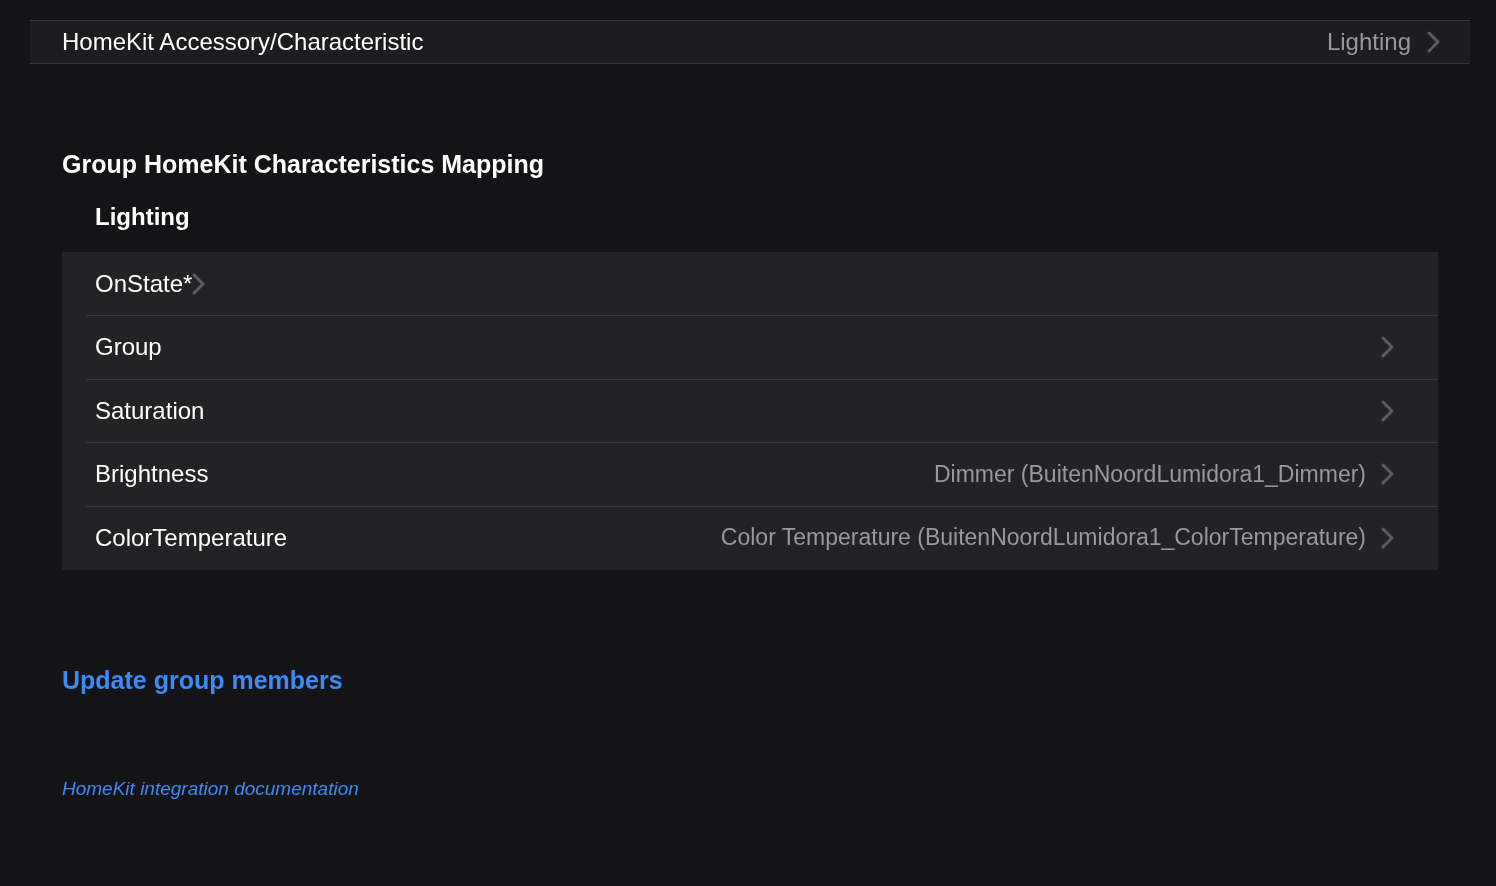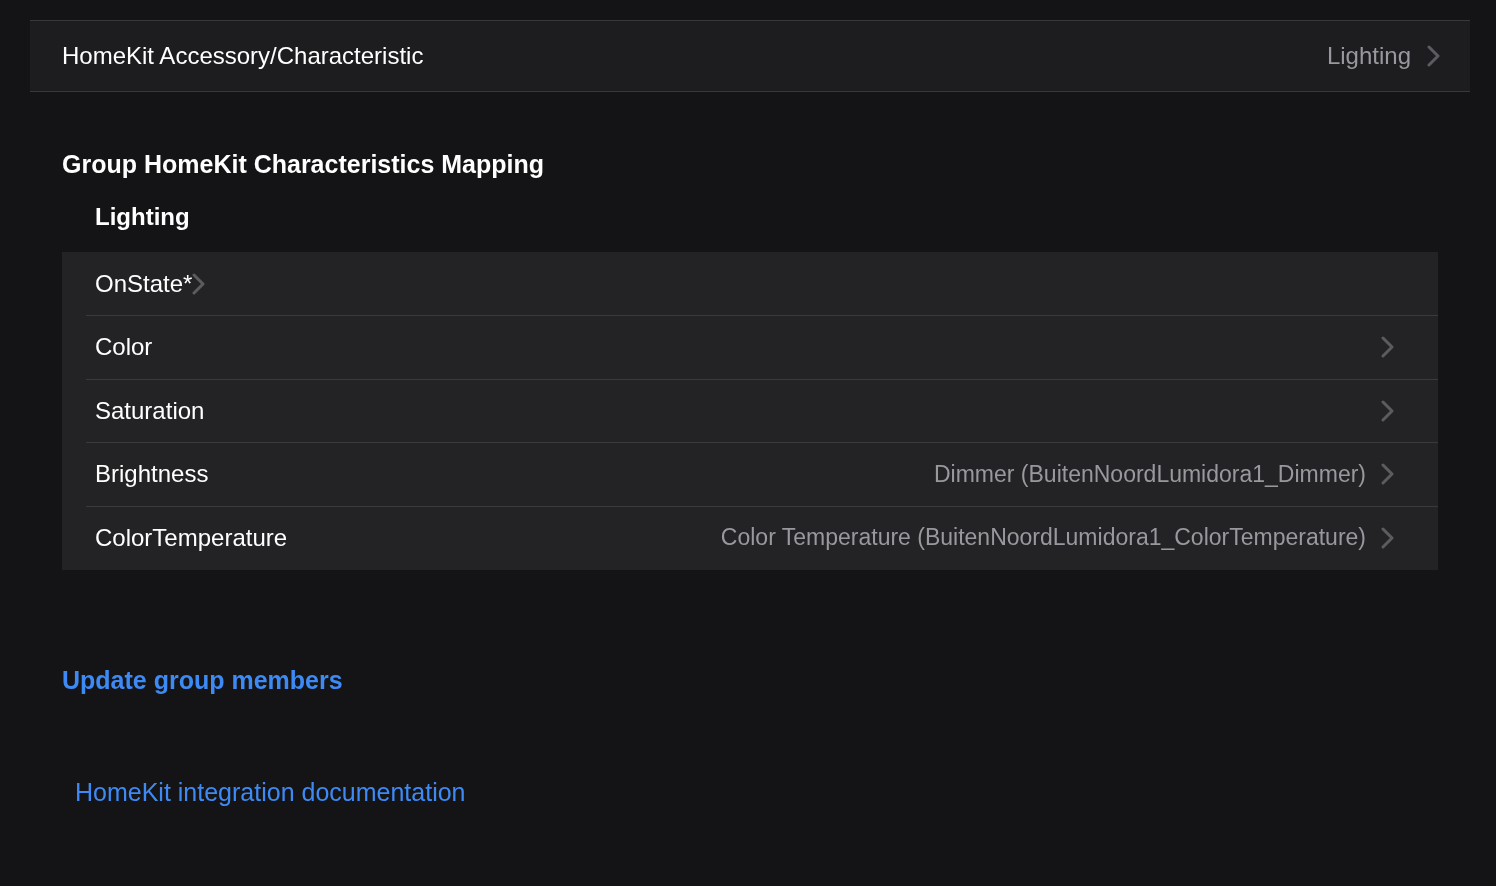--- a/index.html
+++ b/index.html
@@ -18,21 +18,21 @@
     height: 886px;
     background: #141416;
   }
 
   
   .header-bar {
     position: absolute;
     top: 20px;
     left: 30px;
     right: 26px;
-    height: 72px;
+    height: 44px;
     background: #1d1d1f;
     border-top: 1px solid #39393b;
     border-bottom: 1px solid #39393b;
     display: flex;
     align-items: center;
     padding: 0 30px 0 32px;
     box-sizing: border-box;
     cursor: pointer;
   }
   .header-bar .bar-label {
@@ -126,26 +126,27 @@
     text-align: left;
     color: #3e8af4;
     font-size: 25px;
     font-weight: 600;
     cursor: pointer;
     white-space: nowrap;
   }
   .doc-link {
     position: absolute;
     top: 778px;
-    left: 75px;
+    left: 62px;
     color: #3e8af4;
-    font-size: 25px;
+    font-size: 19px;
     font-weight: 400;
     cursor: pointer;
     white-space: nowrap;
+    font-style: italic;
   }
 </style>
 </head>
 <body>
 
 <div class="page">
 
   <div class="header-bar">
     <span class="bar-label">HomeKit Accessory/Characteristic</span>
     <span class="bar-value">Lighting</span>
@@ -164,21 +165,21 @@
     <div class="map-row">
       <span class="row-label">OnState*</span>
       <span class="chev">
         <svg width="13" height="22" viewBox="0 0 13 22">
             <path d="M2 2 L11 11 L2 20" stroke="#5b5b60" stroke-width="3" fill="none" stroke-linecap="round" stroke-linejoin="round"></path>
           </svg>
       </span>
     </div>
 
     <div class="map-row">
-      <span class="row-label">Color</span>
+      <span class="row-label">Group</span>
       <span class="row-value"></span>
       <span class="chev">
         <svg width="13" height="22" viewBox="0 0 13 22">
             <path d="M2 2 L11 11 L2 20" stroke="#5b5b60" stroke-width="3" fill="none" stroke-linecap="round" stroke-linejoin="round"></path>
           </svg>
       </span>
     </div>
 
 
     <div class="map-row">

